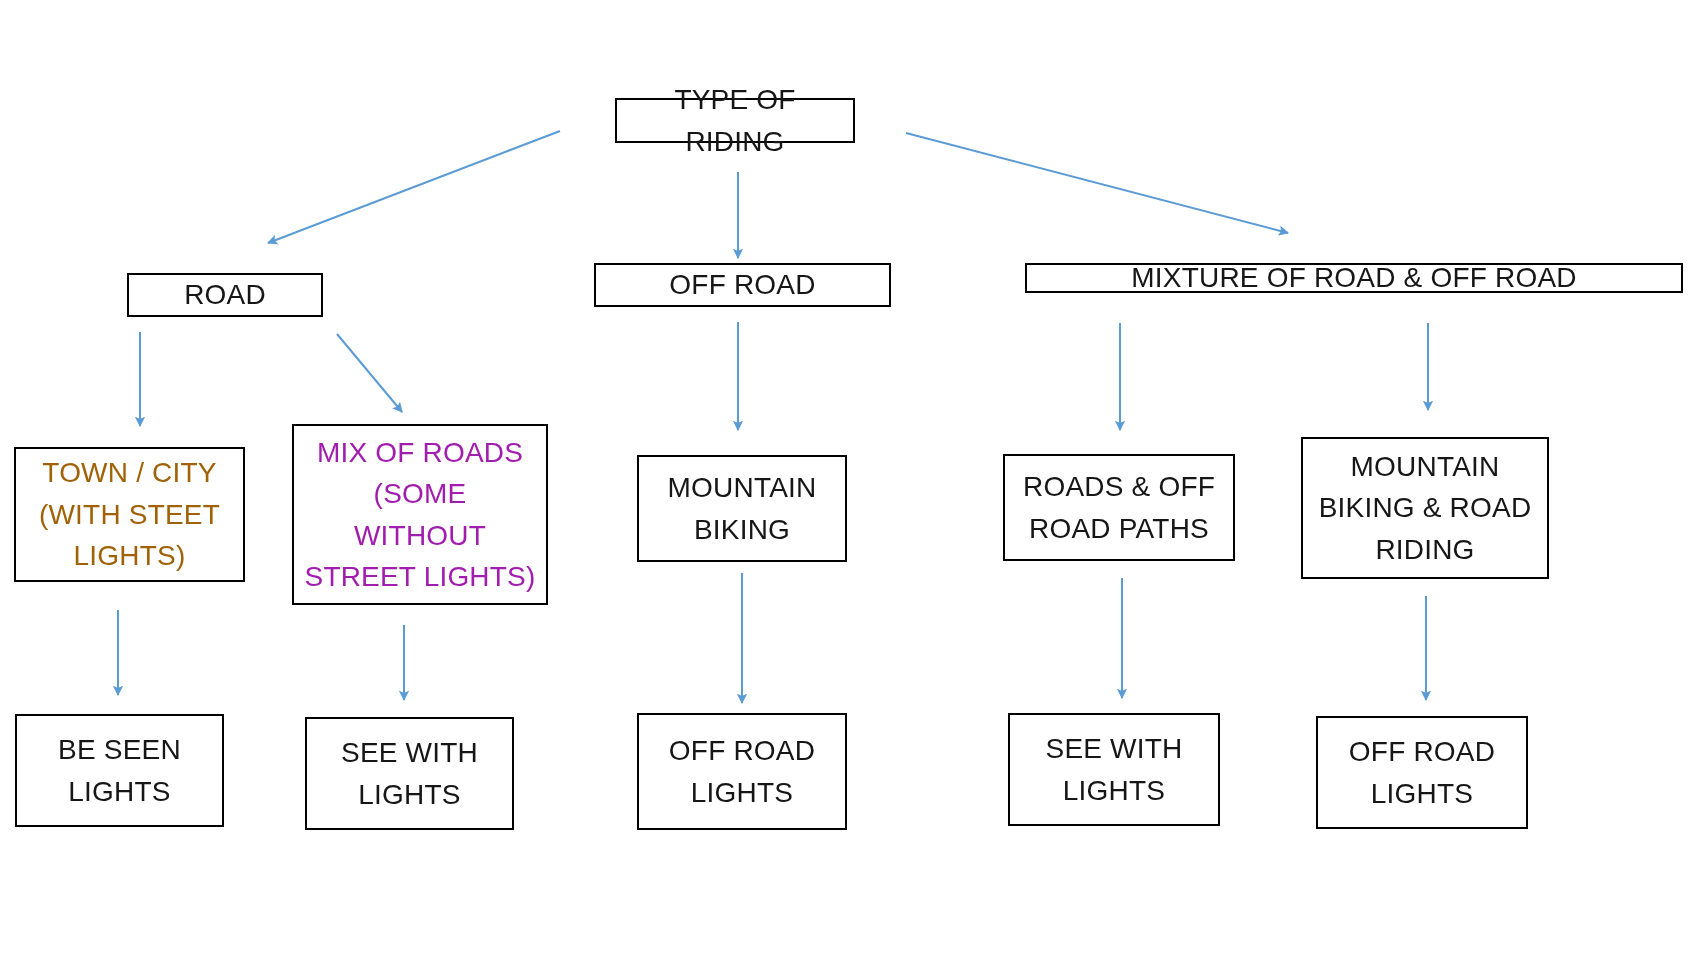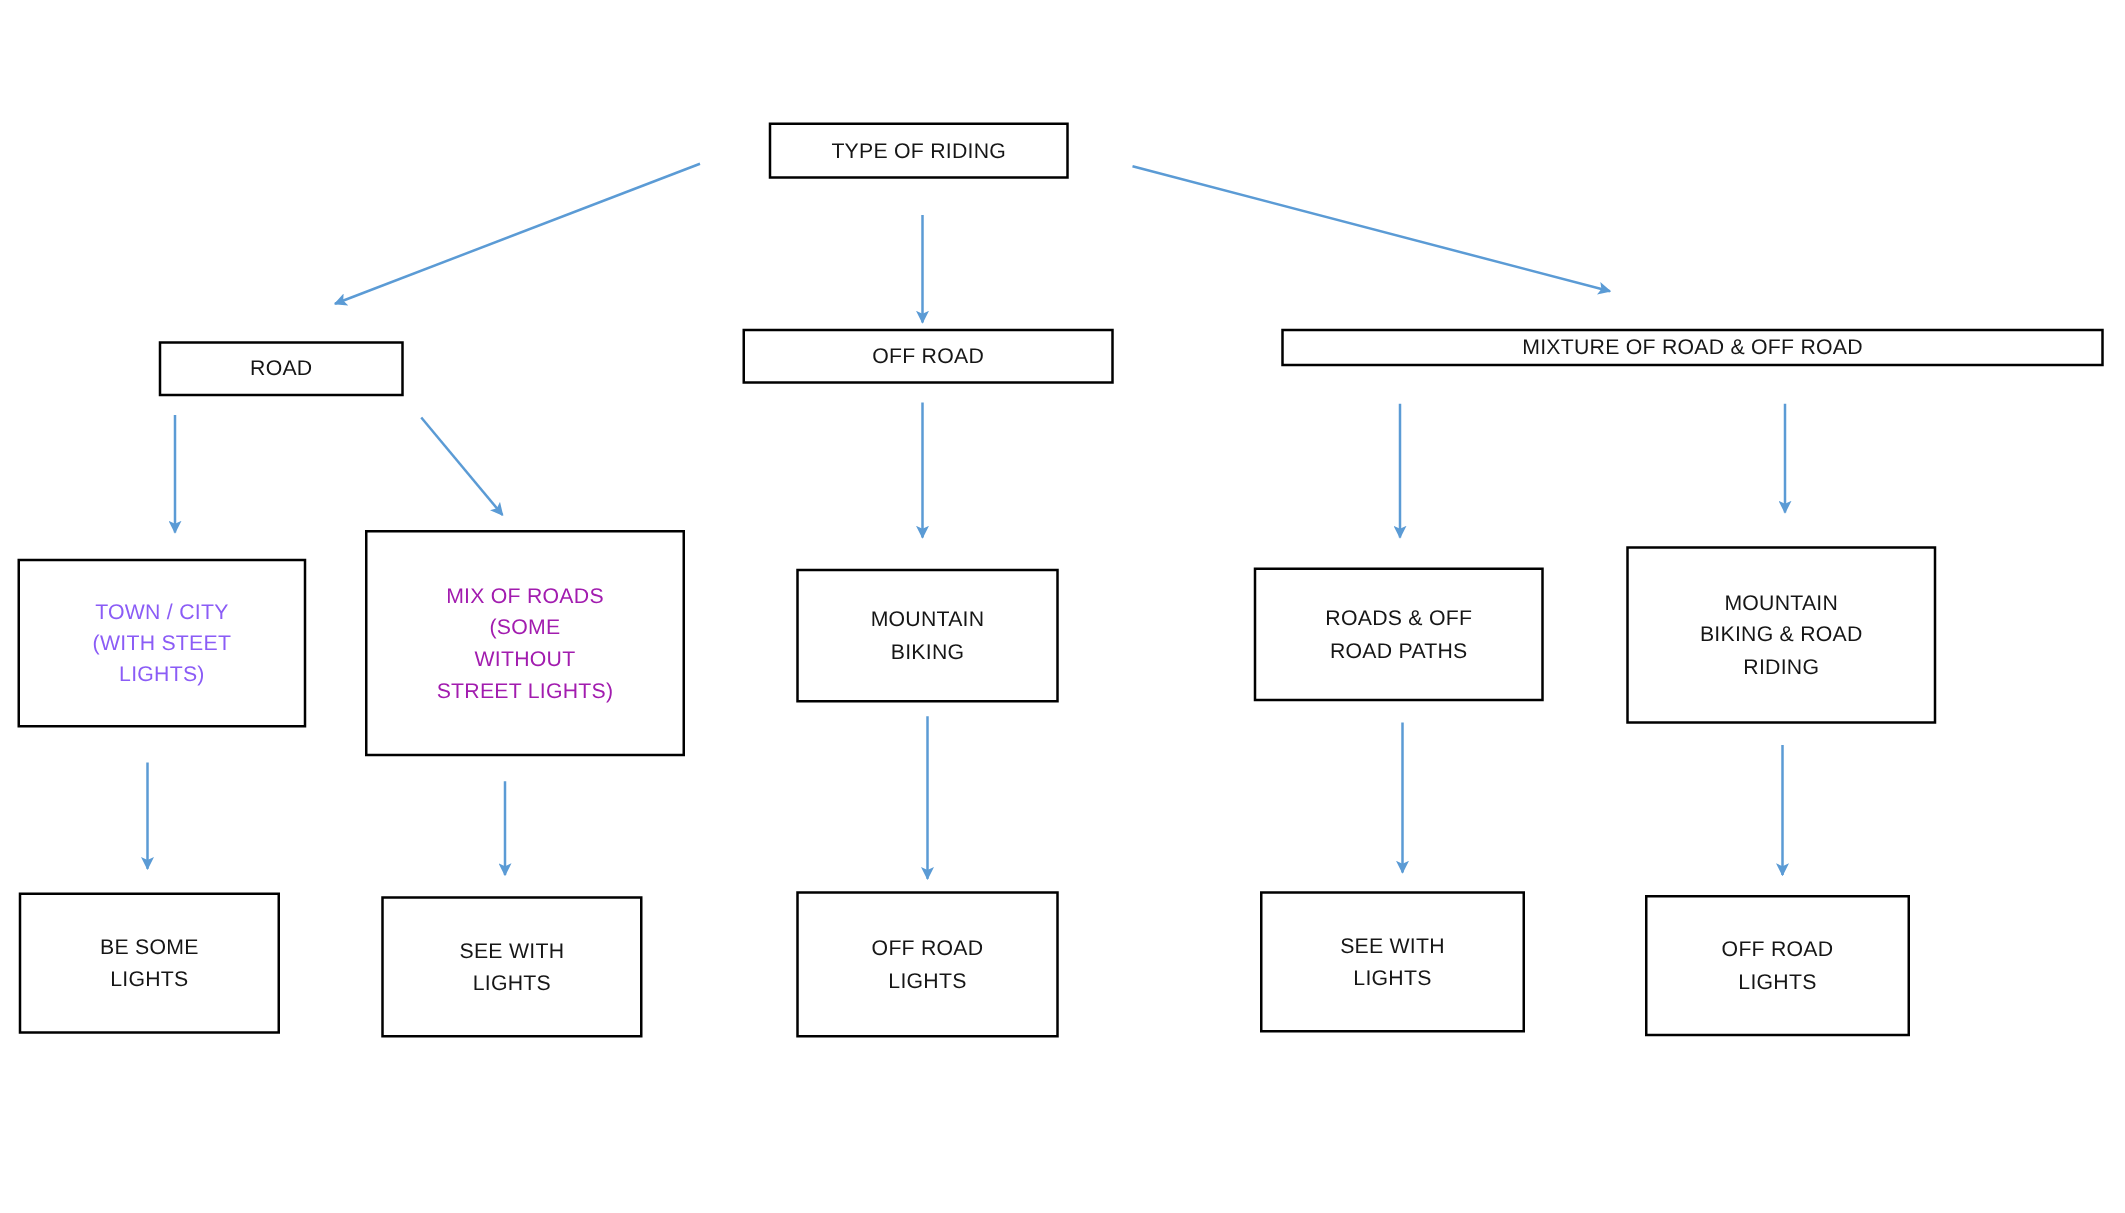--- a/index.html
+++ b/index.html
@@ -28,21 +28,21 @@
   .node {
     position: absolute;
     box-sizing: border-box;
     border: 2px solid #000000;
     background: #ffffff;
     display: flex;
     align-items: center;
     justify-content: center;
     text-align: center;
     color: #161616;
-    font-size: 17px;
+    font-size: 28px;
     line-height: 1.48;
     font-weight: 400;
     letter-spacing: 0.2px;
     white-space: pre-line;
     padding: 2px 6px;
   }
   .node span {
     display: block;
     width: 100%;
   }
@@ -71,35 +71,35 @@
       <line x1="742" y1="573" x2="742" y2="703" stroke="#5B9BD5" stroke-width="2" marker-end="url(#arrowhead)"></line>
       <line x1="1122" y1="578" x2="1122" y2="698" stroke="#5B9BD5" stroke-width="2" marker-end="url(#arrowhead)"></line>
       <line x1="1426" y1="596" x2="1426" y2="700" stroke="#5B9BD5" stroke-width="2" marker-end="url(#arrowhead)"></line>
     </svg>
 
   <div id="node-layer">
       <div class="node" style="left: 615px; top: 98px; width: 240px; height: 45px; border-color: rgb(0, 0, 0); color: rgb(22, 22, 22);"><span>TYPE OF RIDING</span></div>
       <div class="node" style="left: 127px; top: 273px; width: 196px; height: 44px; border-color: rgb(0, 0, 0); color: rgb(22, 22, 22);"><span>ROAD</span></div>
       <div class="node" style="left: 594px; top: 263px; width: 297px; height: 44px; border-color: rgb(0, 0, 0); color: rgb(22, 22, 22);"><span>OFF ROAD</span></div>
       <div class="node" style="left: 1025px; top: 263px; width: 658px; height: 30px; border-color: rgb(0, 0, 0); color: rgb(22, 22, 22);"><span>MIXTURE OF ROAD &amp; OFF ROAD</span></div>
-      <div class="node" style="left: 14px; top: 447px; width: 231px; height: 135px; border-color: rgb(0, 0, 0); color: #8b5cf6;"><span>TOWN / CITY
+      <div class="node" style="left: 14px; top: 447px; width: 231px; height: 135px; border-color: rgb(0, 0, 0); color: #a16207;"><span>TOWN / CITY
 (WITH STEET
 LIGHTS)</span></div>
       <div class="node" style="left: 292px; top: 424px; width: 256px; height: 181px; border-color: rgb(0, 0, 0); color: #a21caf;"><span>MIX OF ROADS
 (SOME
 WITHOUT
 STREET LIGHTS)</span></div>
       <div class="node" style="left: 637px; top: 455px; width: 210px; height: 107px; border-color: rgb(0, 0, 0); color: rgb(22, 22, 22);"><span>MOUNTAIN
 BIKING</span></div>
       <div class="node" style="left: 1003px; top: 454px; width: 232px; height: 107px; border-color: rgb(0, 0, 0); color: rgb(22, 22, 22); text-align: center;"><span>ROADS &amp; OFF
 ROAD PATHS</span></div>
       <div class="node" style="left: 1301px; top: 437px; width: 248px; height: 142px; border-color: rgb(0, 0, 0); color: rgb(22, 22, 22);"><span>MOUNTAIN
 BIKING &amp; ROAD
 RIDING</span></div>
-      <div class="node" style="left: 15px; top: 714px; width: 209px; height: 113px; border-color: rgb(0, 0, 0); color: rgb(22, 22, 22);"><span>BE SOME
+      <div class="node" style="left: 15px; top: 714px; width: 209px; height: 113px; border-color: rgb(0, 0, 0); color: rgb(22, 22, 22);"><span>BE SEEN
 LIGHTS</span></div>
       <div class="node" style="left: 305px; top: 717px; width: 209px; height: 113px; border-color: rgb(0, 0, 0); color: rgb(22, 22, 22);"><span>SEE WITH
 LIGHTS</span></div>
       <div class="node" style="left: 637px; top: 713px; width: 210px; height: 117px; border-color: rgb(0, 0, 0); color: rgb(22, 22, 22);"><span>OFF ROAD
 LIGHTS</span></div>
       <div class="node" style="left: 1008px; top: 713px; width: 212px; height: 113px; border-color: rgb(0, 0, 0); color: rgb(22, 22, 22);"><span>SEE WITH
 LIGHTS</span></div>
       <div class="node" style="left: 1316px; top: 716px; width: 212px; height: 113px; border-color: rgb(0, 0, 0); color: rgb(22, 22, 22);"><span>OFF ROAD
 LIGHTS</span></div>
     </div>

